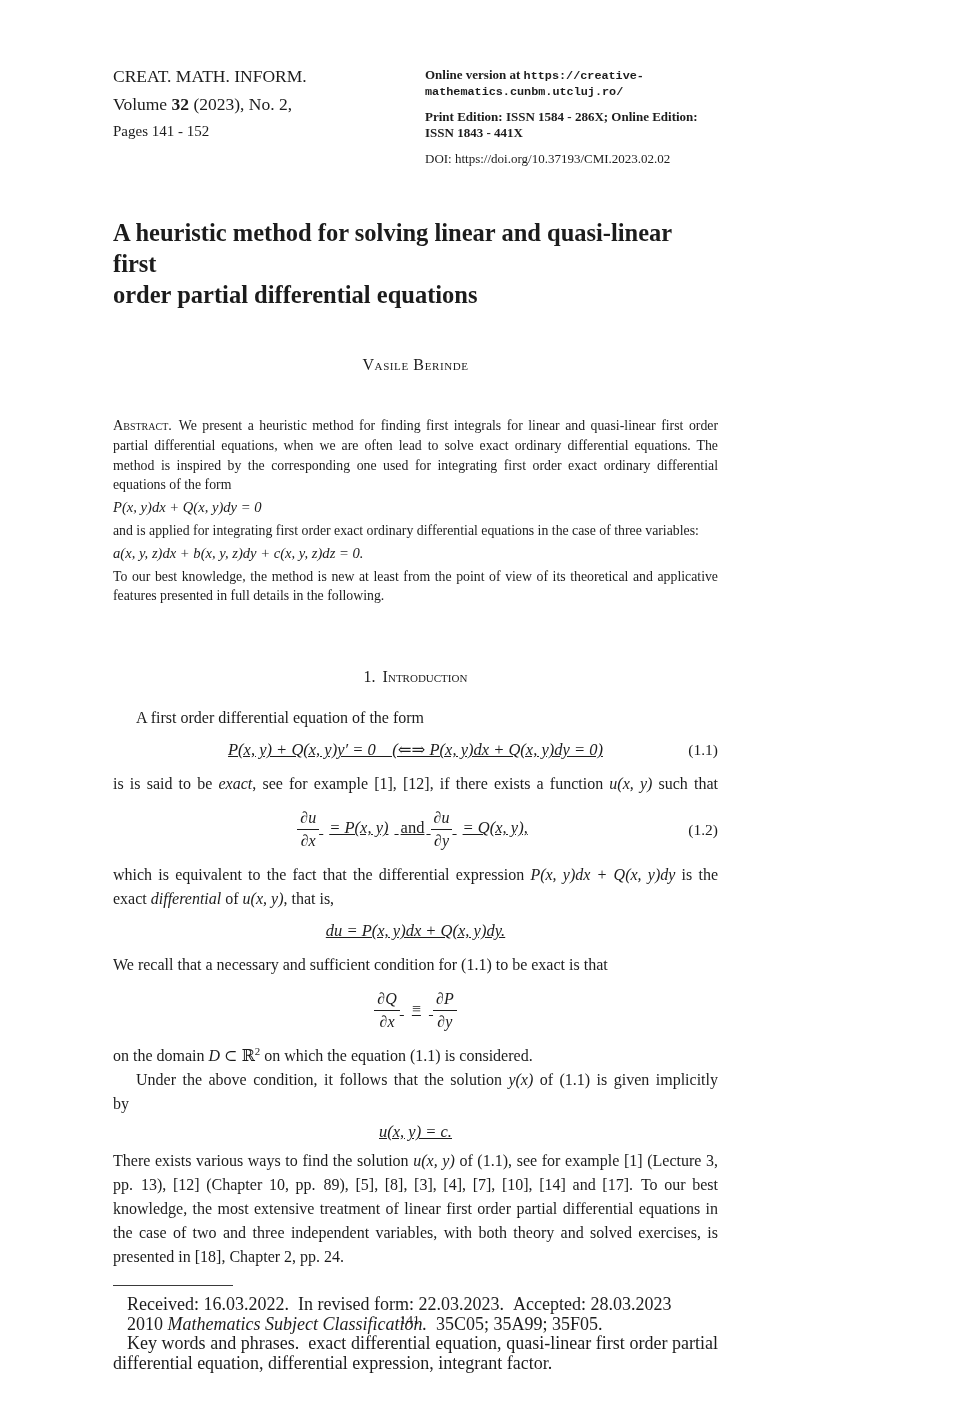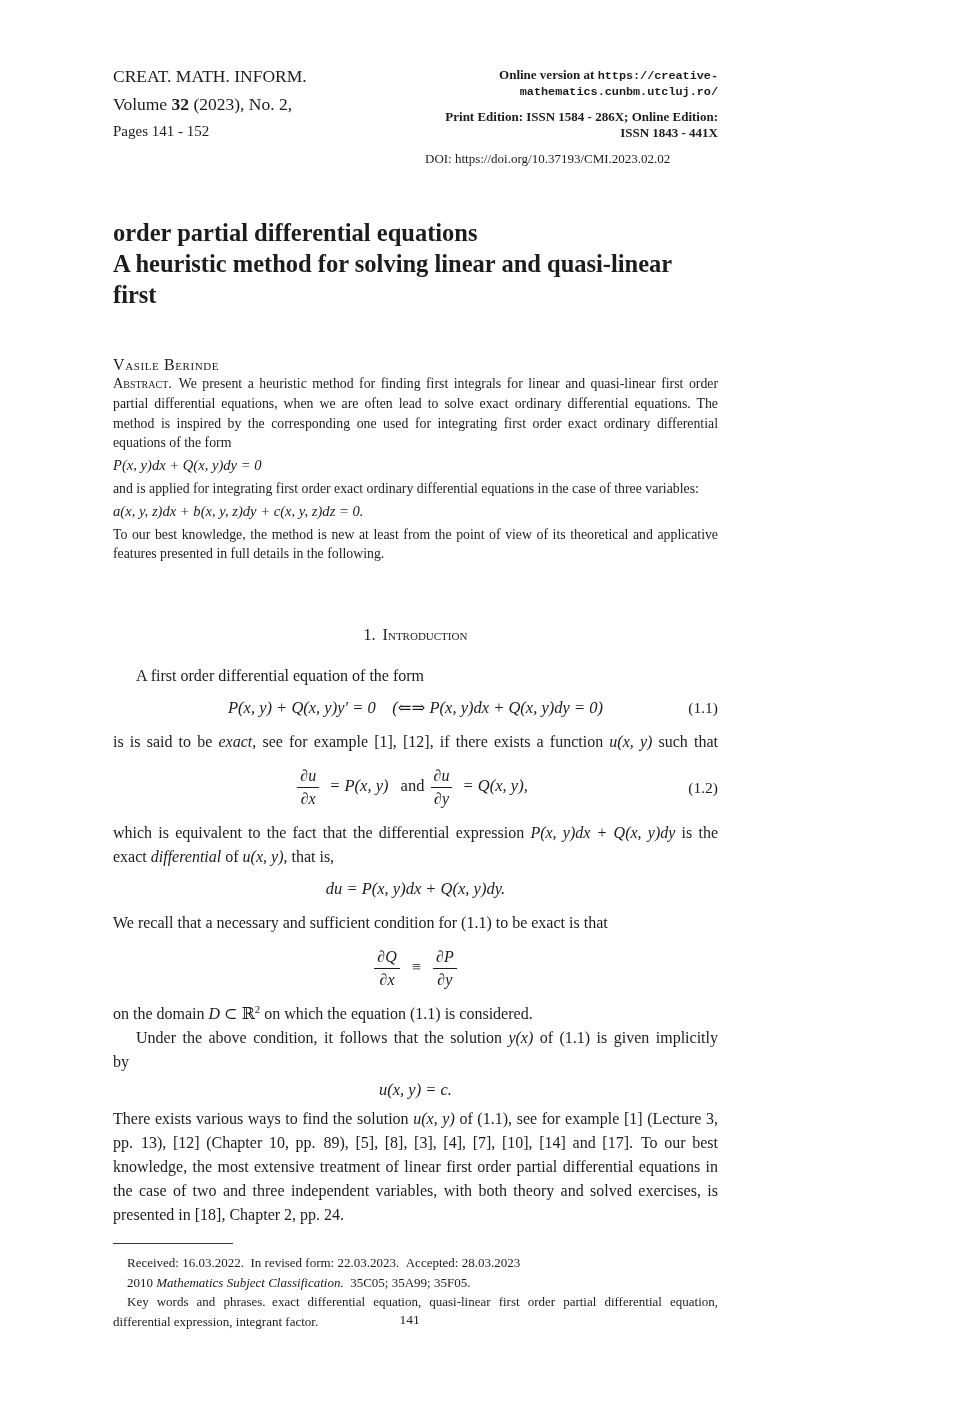--- a/index.html
+++ b/index.html
@@ -11,62 +11,62 @@
   }
   
   .header{display:flex;}
   .header-left{width:312px;flex-shrink:0;}
   .hl1{font-size:17.5px;}
   .hl2{font-size:17.5px;margin-top:7px;}
   .hl3{font-size:15px;margin-top:8px;}
   .header-right{font-size:13px;padding-top:1px;}
   .hr-row{margin-top:0;}
   .hr-row + .hr-row{margin-top:10px;}
-  .bold{font-weight:bold;text-align:right;}
+  .bold{font-weight:bold;}
   .mono-url{
     font-family:"Liberation Mono","DejaVu Sans Mono",monospace;
     font-weight:bold;font-size:11.8px;color:inherit;text-decoration:none;
   }
   .plain-link{color:inherit;text-decoration:none;}
   
   .title{margin:50px 0 0 0;font-size:24.5px;font-weight:bold;line-height:31px;}
   .title span{display:block;}
-  .author{margin-top:46px;font-variant:small-caps;font-size:16px;letter-spacing:0.6px;}
+  .author{margin-top:46px;font-variant:small-caps;font-size:16px;letter-spacing:0.6px;text-align:center;}
   
-  .abstract{font-size:13.8px;line-height:19.8px;text-align:justify;}
+  .abstract{margin-top:42px;font-size:13.8px;line-height:19.8px;text-align:justify;}
   .abstract p{margin:0;}
   .abstract-label{font-variant:small-caps;font-size:14.2px;margin-right:7px;}
   .abstract .eq{text-align:left;margin:3px 0;font-size:14.6px;}
   .math{font-style:italic;}
   
   .section-heading{margin-top:62px;text-align:center;font-size:16px;}
   .sec-num{margin-right:7px;}
   .sc{font-variant:small-caps;}
   
   .bp{margin:0;font-size:16px;line-height:24px;text-align:justify;}
   .indent{text-indent:23px;}
   .just-full{text-align-last:justify;}
   .mt5{margin-top:5px;}.mt6{margin-top:6px;}.mt7{margin-top:7px;}.mt12{margin-top:12px;}.mt20{margin-top:20px;}
   
-  .eqrow{position:relative;text-align:center;font-size:16.5px;}
+  .eqrow{position:relative;text-align:center;font-size:16.5px;text-decoration:underline;}
   .eq-m{font-style:italic;}
   .eqtag{position:absolute;right:0;top:50%;transform:translateY(-50%);
          font-style:normal;font-size:15.5px;}
   .eq-line{margin:10px 0;}
   .eq-fracs{margin:12px 0;}
   .frac{display:inline-block;vertical-align:middle;text-align:center;
         font-style:italic;font-size:16px;line-height:1.25;}
   .frac .fnum{display:block;border-bottom:1px solid currentColor;padding:0 3px 1px;}
   .frac .fden{display:block;padding-top:1px;}
   .eqsp{margin:0 6px;}
   .eqword{margin:0 2px;}
   .eqrel{margin:0 8px;font-size:16px;}
   
   .fn-rule{width:120px;border:0;border-top:1px solid #3a3a3a;margin:16px 0 9px 0;}
-  .footnote{font-size:13px;line-height:19.5px;}
+  .footnote{font-size:18px;line-height:19.5px;}
   .footnote p{margin:0;text-align:justify;text-indent:14px;}
   
   .page-number{position:absolute;left:113px;right:102px;top:1312px;
                text-align:center;font-size:13.5px;}
   
   .run-b{font-weight:bold;}
   .run-i{font-style:italic;}
   .run-sup{vertical-align:super;font-size:68%;line-height:0;}
 </style>
 </head>
@@ -85,22 +85,22 @@
         <span>Online version at </span><a href="#" class="mono-url">https://creative-mathematics.cunbm.utcluj.ro/</a>
       </div>
       <div class="hr-row bold">Print Edition: ISSN 1584 - 286X; Online Edition: ISSN 1843 - 441X</div>
       <div class="hr-row">
         <span>DOI: </span><a href="#" class="plain-link">https://doi.org/10.37193/CMI.2023.02.02</a>
       </div>
     </div>
   </div>
 
   <h1 class="title">
+    <span>A heuristic method for solving linear and quasi-linear first</span>
     <span>order partial differential equations</span>
-    <span>A heuristic method for solving linear and quasi-linear first</span>
   </h1>
   <div class="author">Vasile Berinde</div>
 
   <div class="abstract">
     <p><span class="abstract-label">Abstract.</span><span>We present a heuristic method for finding first integrals for linear and quasi-linear first order partial differential equations, when we are often lead to solve exact ordinary differential equations. The method is inspired by the corresponding one used for integrating first order exact ordinary differential equations of the form</span></p>
     <div class="eq math">P(x, y)dx + Q(x, y)dy = 0</div>
     <p>and is applied for integrating first order exact ordinary differential equations in the case of three variables:</p>
     <div class="eq math">a(x, y, z)dx + b(x, y, z)dy + c(x, y, z)dz = 0.</div>
     <p>To our best knowledge, the method is new at least from the point of view of its theoretical and applicative features presented in full details in the following.</p>
   </div>

